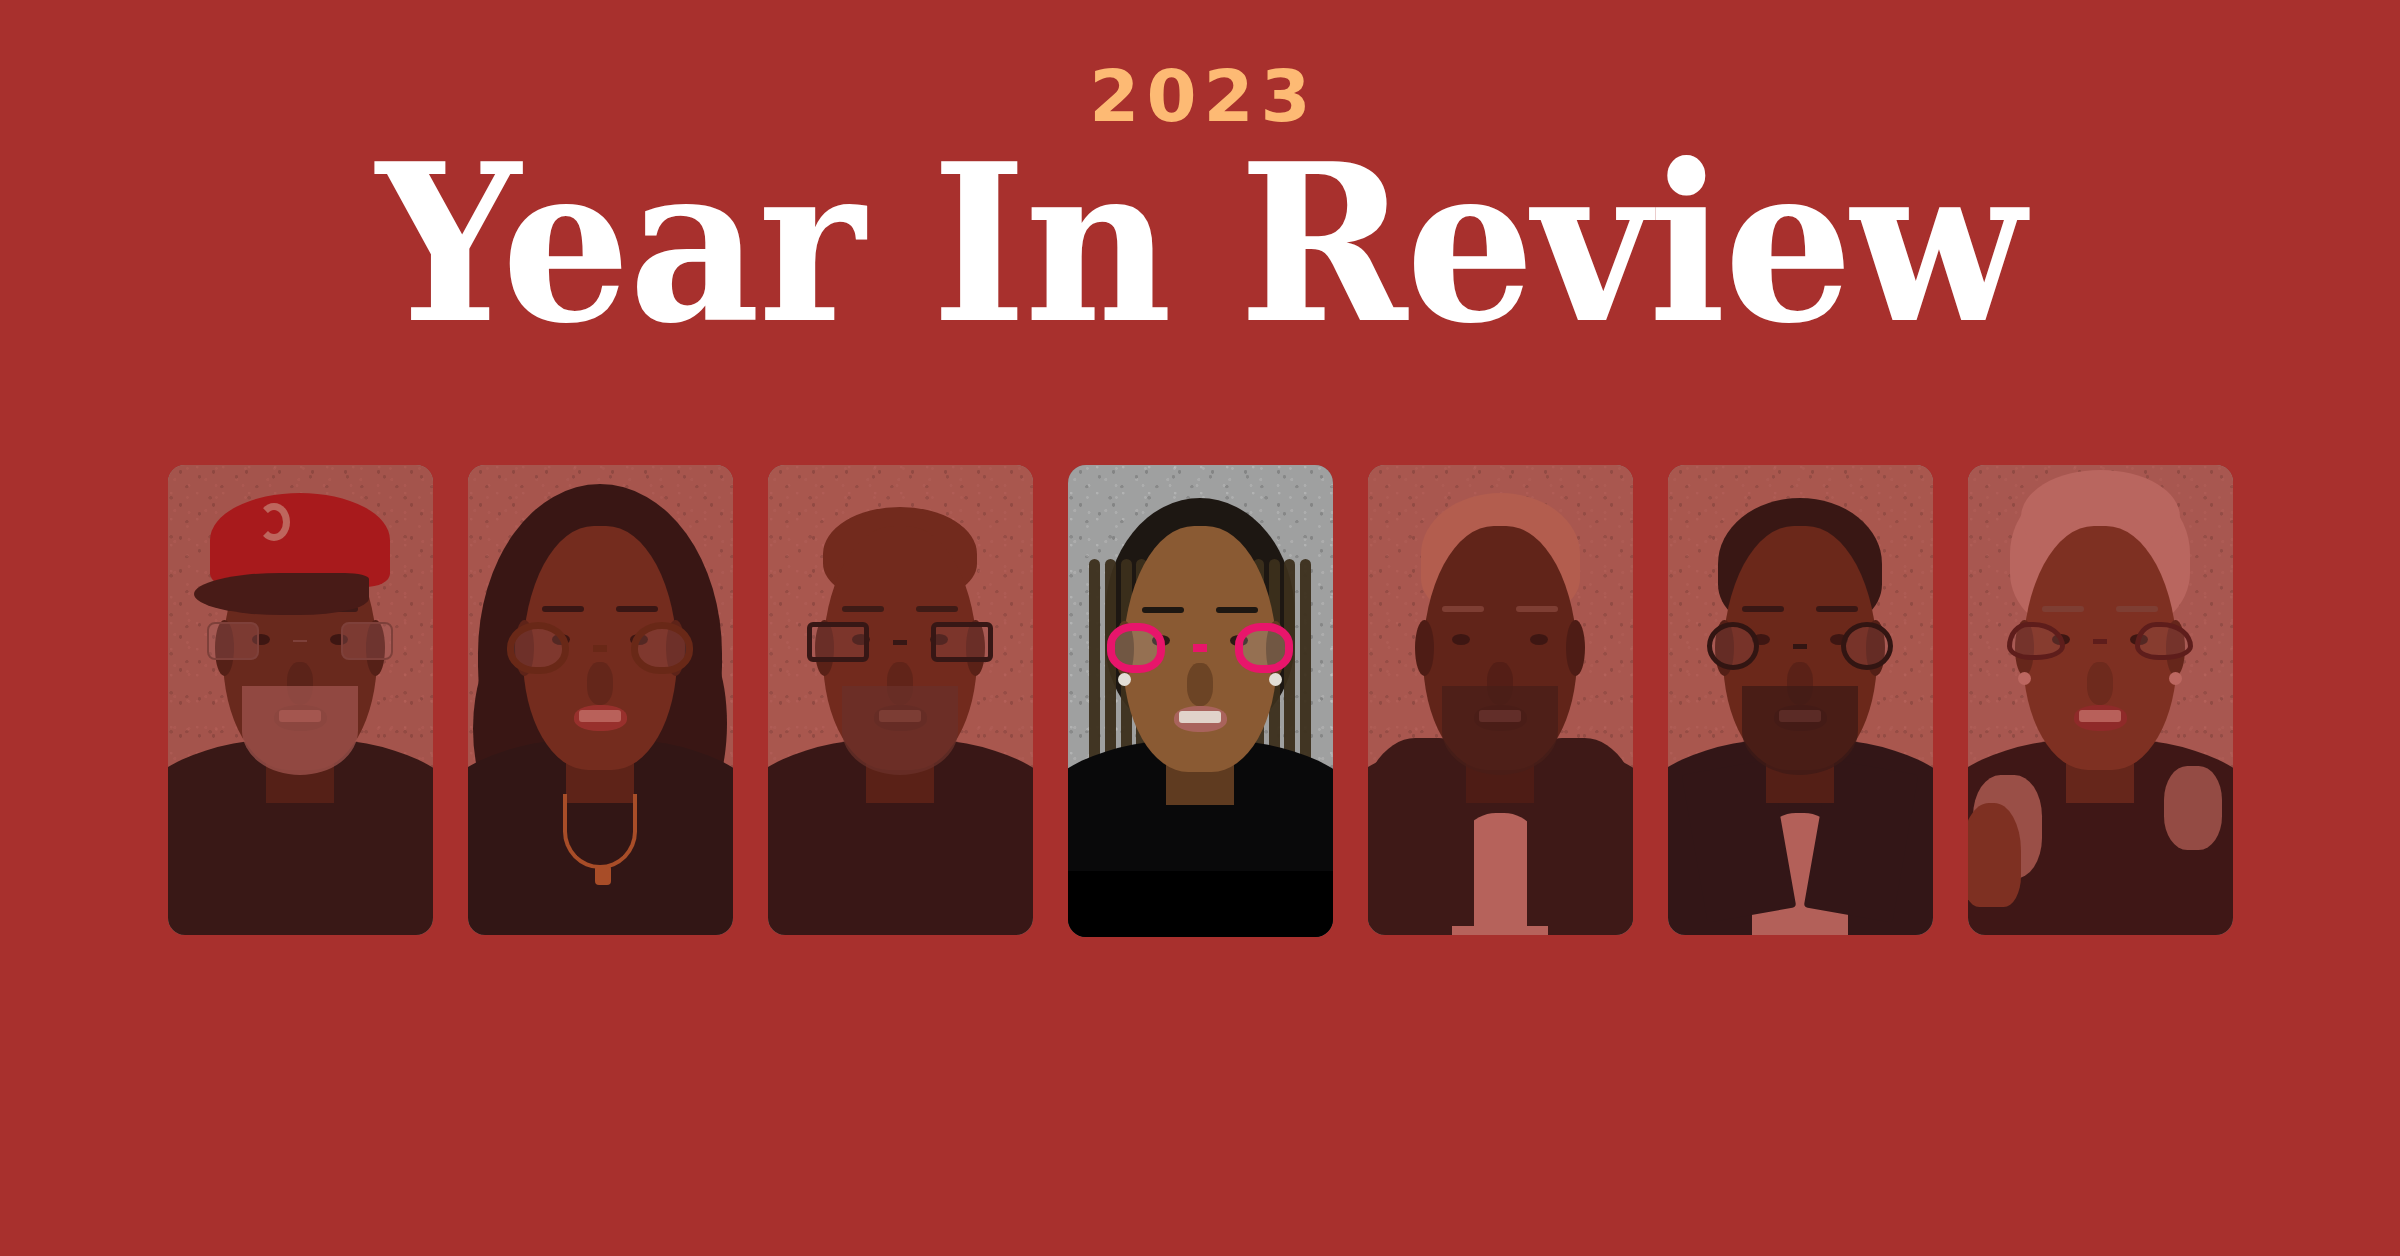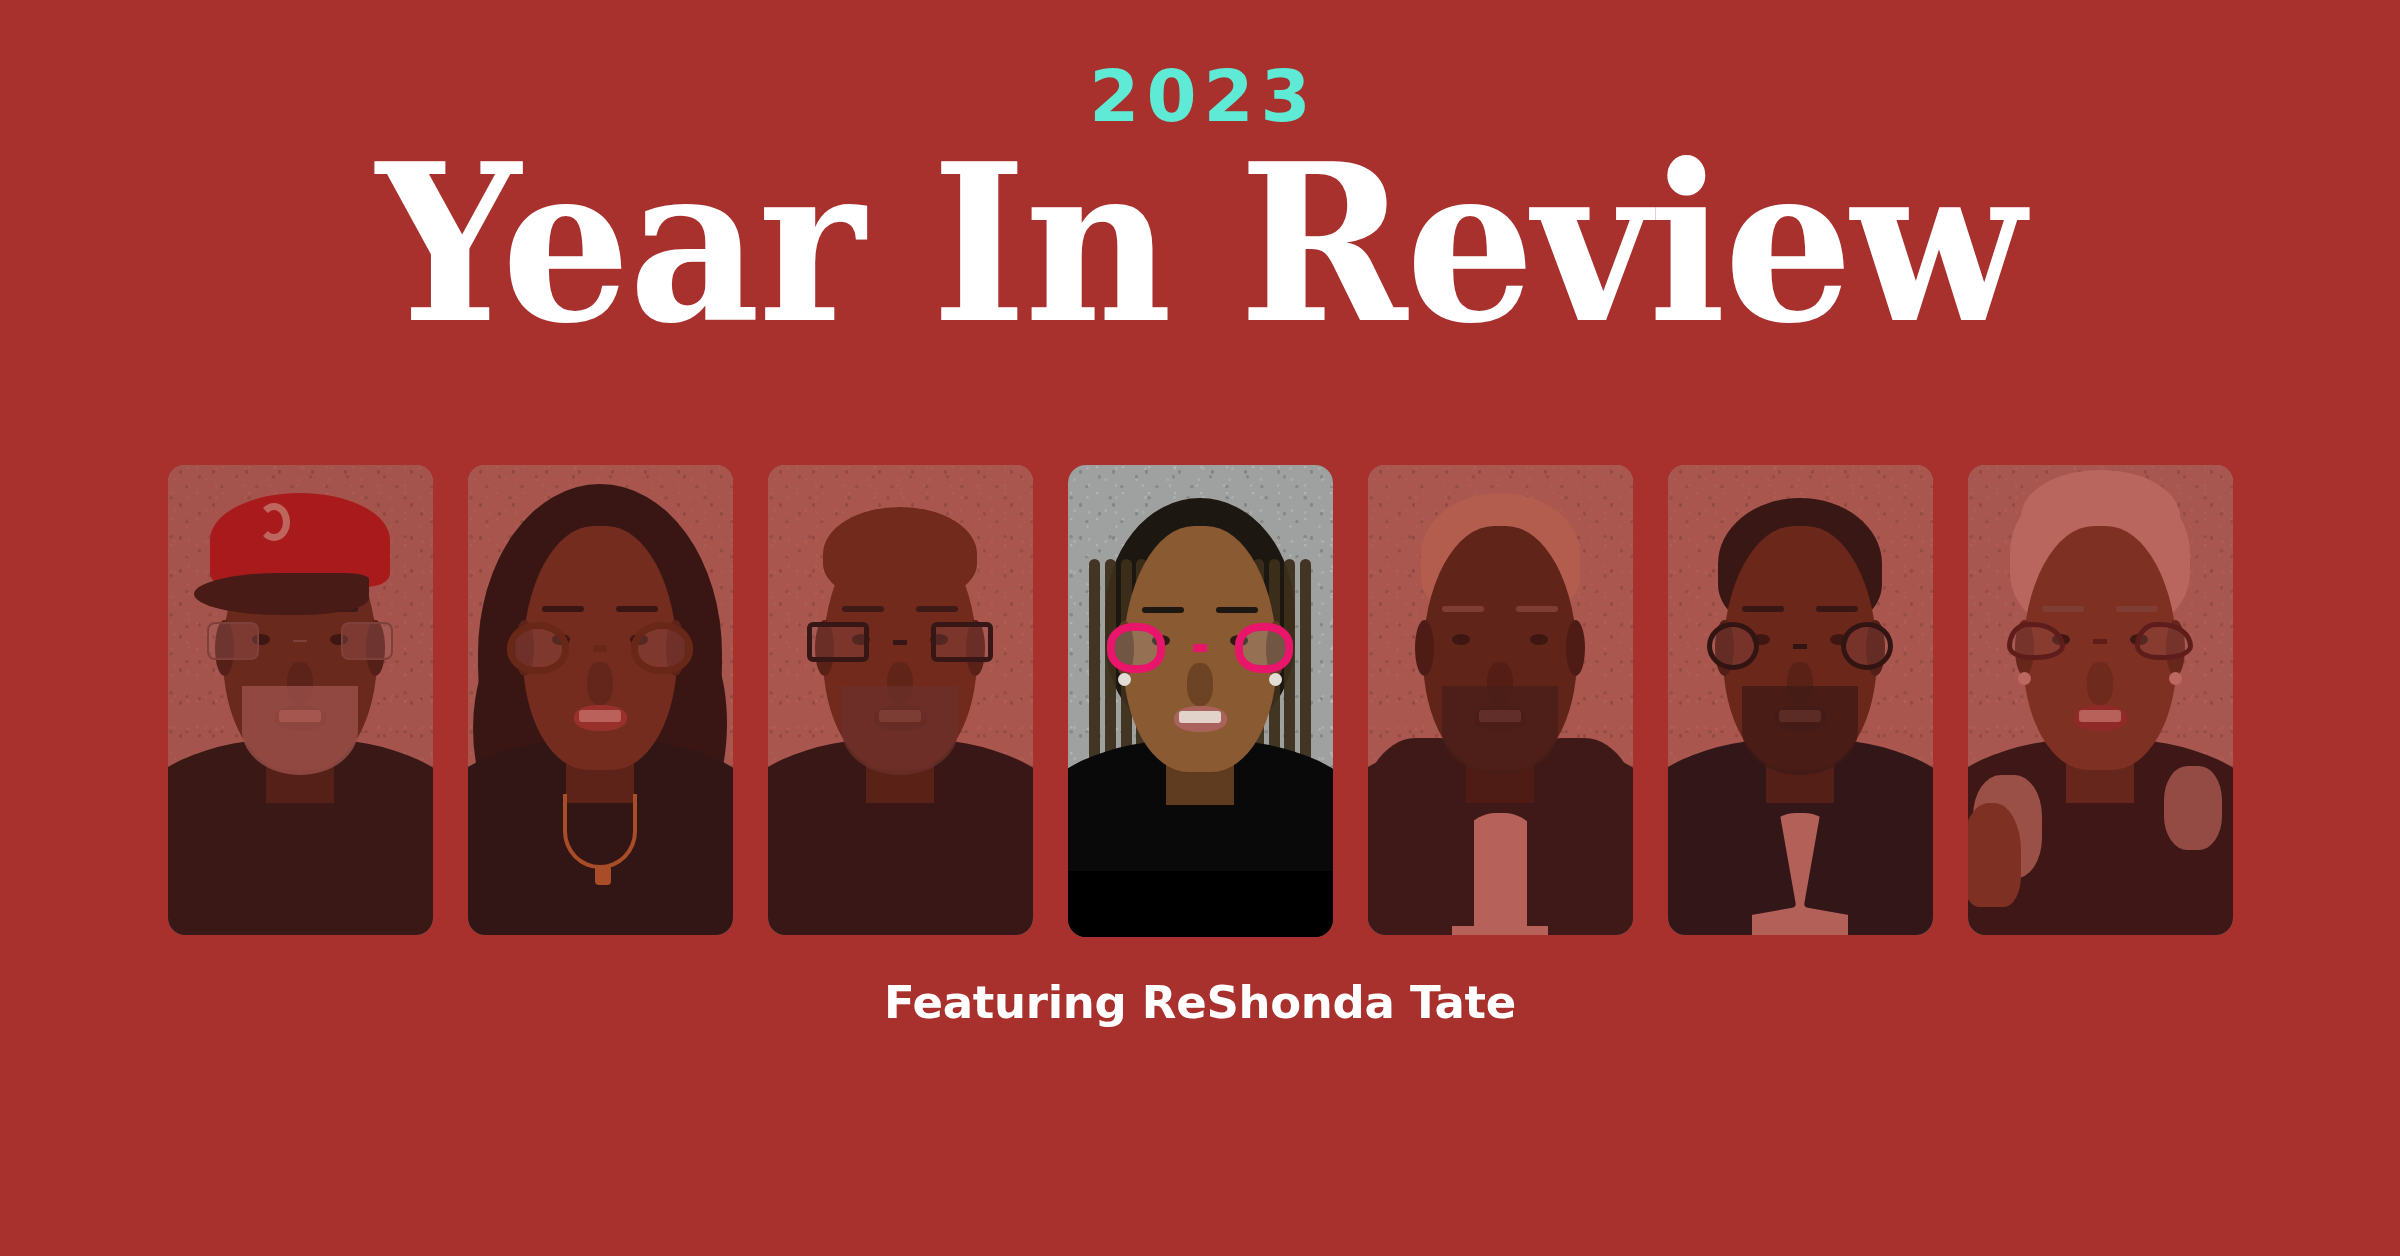--- a/index.html
+++ b/index.html
@@ -26,21 +26,21 @@
     position:absolute;
     left:0; right:0; top:60px;
     text-align:center;
   }
 
   .year-label {
     font-family:"DejaVu Sans", sans-serif;
     font-weight:700;
     font-size:72px;
     letter-spacing:7px;
-    color:#5eead4;
+    color:#fdba74;
     line-height:1;
     text-indent:7px;
   }
 
   .main-title {
     margin-top:22px;
     font-family:"DejaVu Serif", serif;
     font-weight:700;
     font-size:218px;
     line-height:0.82;
@@ -413,16 +413,15 @@
       <div class="lens" style="width:58px;height:38px;border:5px solid #5a2a2a;border-radius:40% 60% 55% 45% / 70% 70% 40% 40%;background:rgba(200,215,225,0.22);"></div>
     </div>
           <div style="position:absolute;left:-2%;bottom:6%;width:22%;height:22%;background:#8a5a3c;border-radius:46% 46% 30% 30%;"></div>
           <div class="tint"></div>
           <div class="tint2"></div>
         </div>
       </div>
     </div>
 
   <div class="footer">
-    <div class="feature-line">Featuring ReShonda Tate</div>
   </div>
 
 </div>
 
 </body></html>

